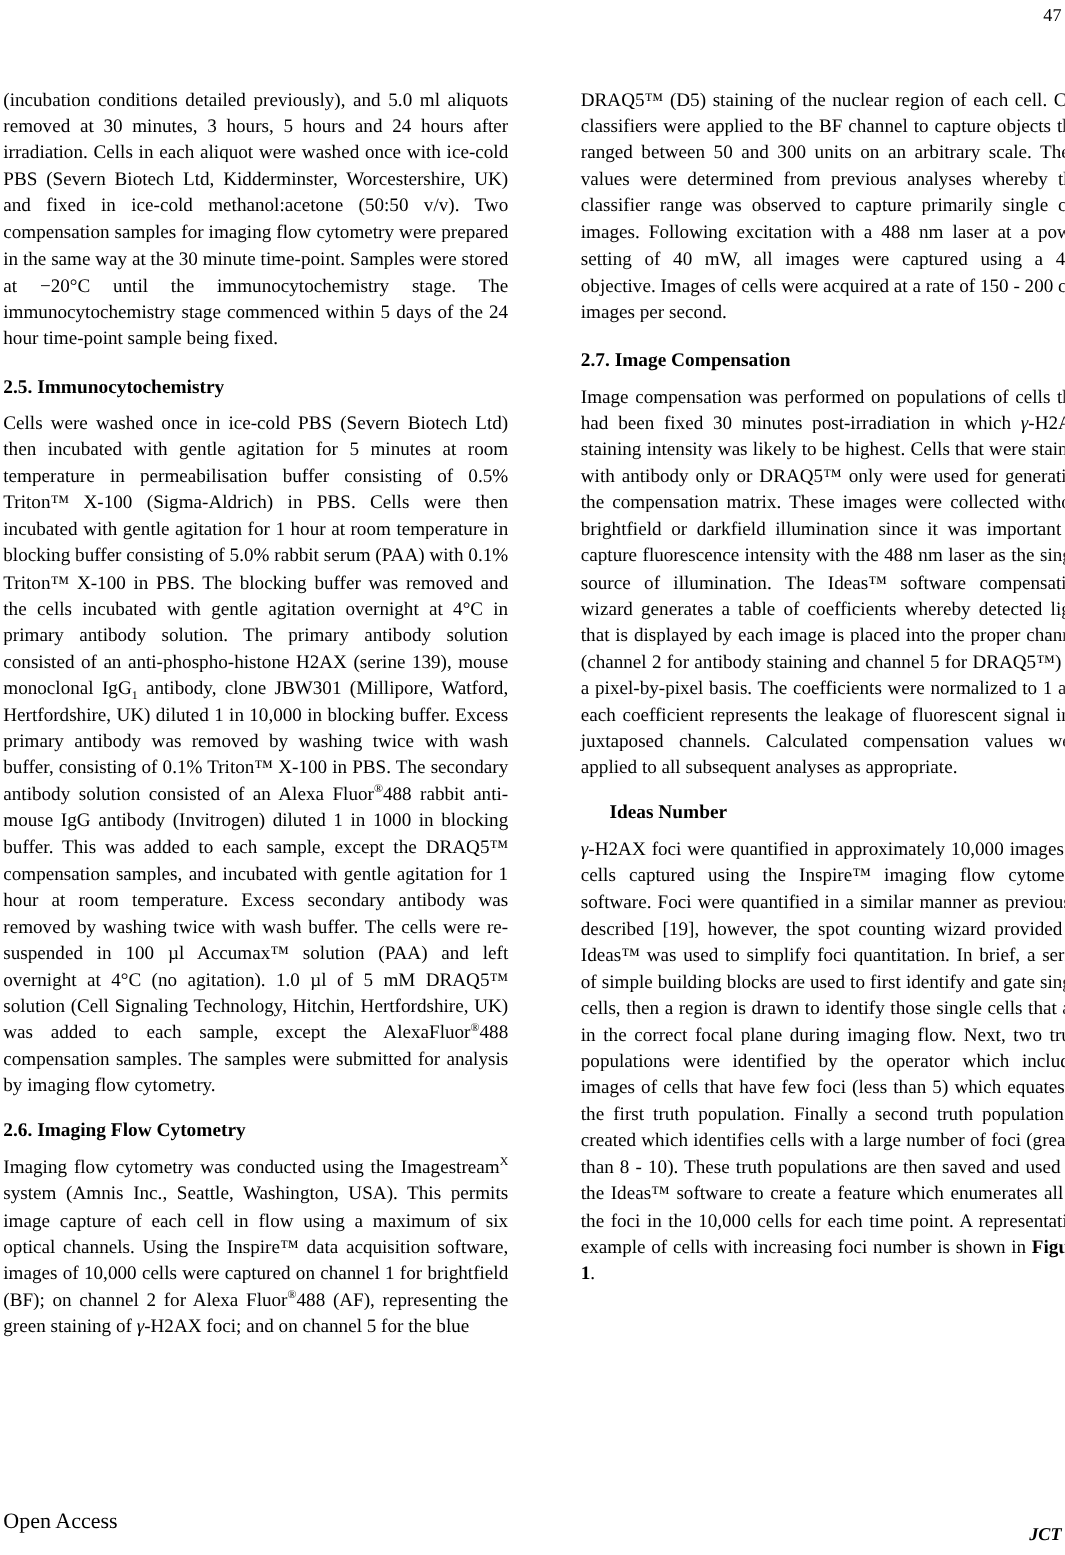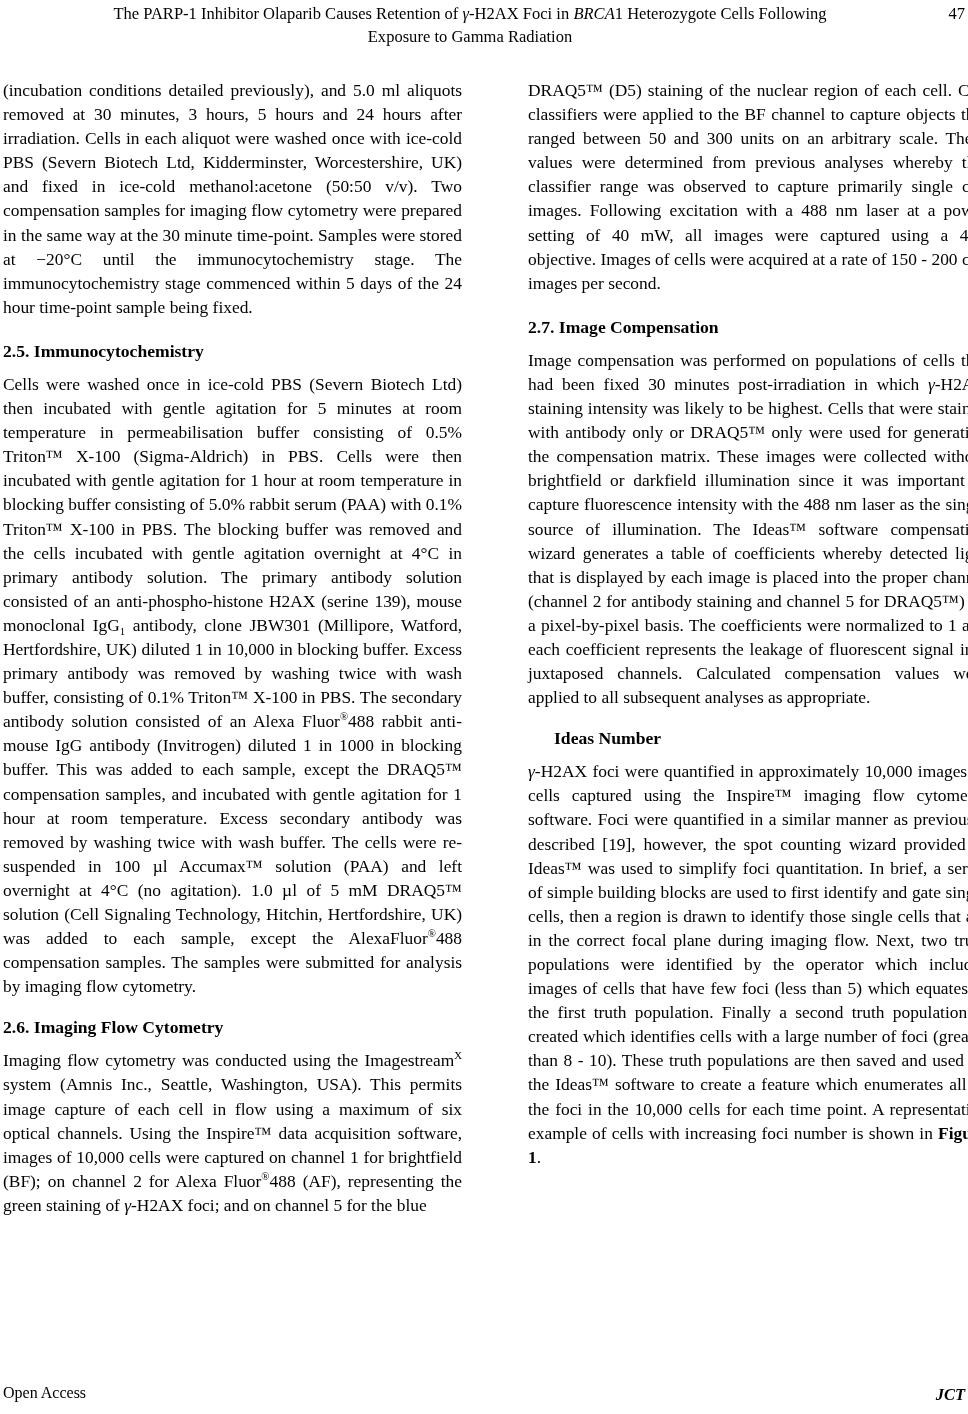--- a/index.html
+++ b/index.html
@@ -100,43 +100,39 @@
   .footer {
     position: absolute;
     left: 0;
     bottom: 16px;
     width: 968px;
     height: 26px;
   }
   .footer-left {
     position: absolute;
     left: 3px;
-    top: 12px;
-    font-size: 16px;
+    top: 0;
+    font-size: 20px;
   }
   .footer-right {
     position: absolute;
     right: 3px;
     top: 0;
     font-size: 16.5px;
     font-style: italic;
     font-weight: bold;
     margin-top: 13px;
   }
 </style>
 </head>
 <body>
 
 <div class="page">
 
   <div class="runhead">
-    <div class="runhead-title">
-      <span>The PARP-1 Inhibitor Olaparib Causes Retention of </span><span class="it">γ</span><span>-H2AX Foci in </span><span class="it">BRCA</span><span>1 Heterozygote Cells Following</span><br>
-      <span>Exposure to Gamma Radiation</span>
-    </div>
     <div class="runhead-page">47</div>
   </div>
 
   <div class="columns">
 
     <div class="col col-left">
 
       <p class="body">(incubation conditions detailed previously), and 5.0 ml aliquots removed at 30 minutes, 3 hours, 5 hours and 24 hours after irradiation. Cells in each aliquot were washed once with ice-cold PBS (Severn Biotech Ltd, Kidderminster, Worcestershire, UK) and fixed in ice-cold methanol:acetone (50:50 v/v). Two compensation samples for imaging flow cytometry were prepared in the same way at the 30 minute time-point. Samples were stored at −20°C until the immunocytochemistry stage. The immunocytochemistry stage commenced within 5 days of the 24 hour time-point sample being fixed.</p>
 
       <h2 class="sect first">2.5. Immunocytochemistry</h2>

